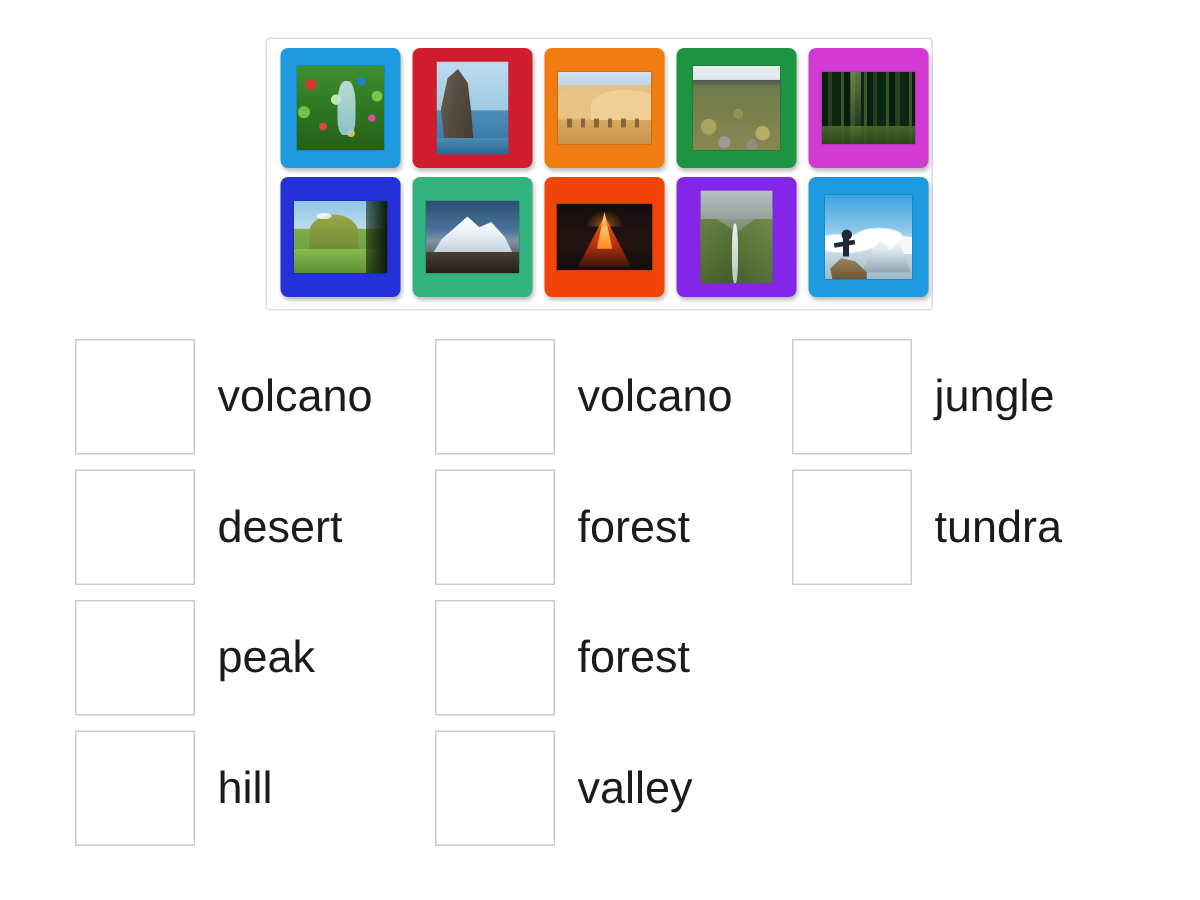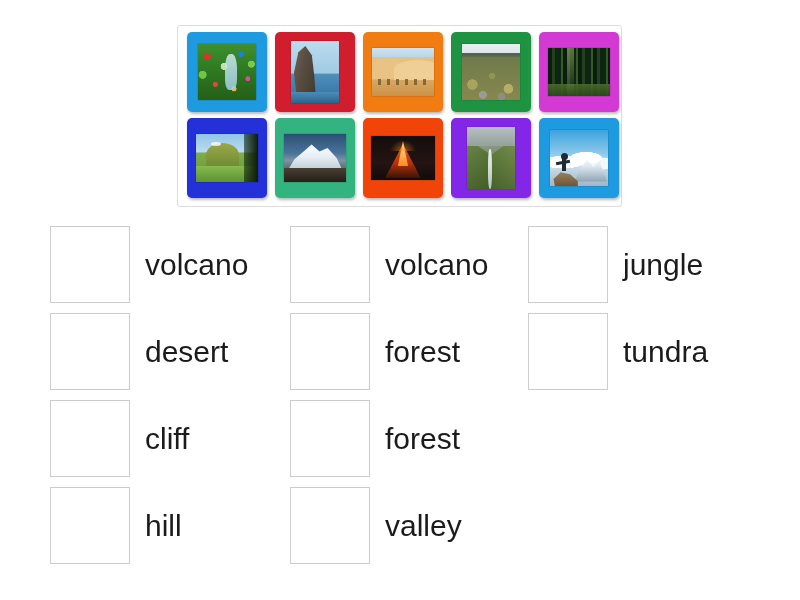--- a/index.html
+++ b/index.html
@@ -340,21 +340,21 @@
         <div class="word">forest</div>
       </div>
       <div class="answer-cell col-3">
         <div class="dropbox"></div>
         <div class="word">tundra</div>
       </div>
     </div>
     <div class="answer-row">
       <div class="answer-cell col-1">
         <div class="dropbox"></div>
-        <div class="word">cliff</div>
+        <div class="word">peak</div>
       </div>
       <div class="answer-cell col-2">
         <div class="dropbox"></div>
         <div class="word">forest</div>
       </div>
       <div class="answer-cell col-3 empty-cell"></div>
     </div>
     <div class="answer-row">
       <div class="answer-cell col-1">
         <div class="dropbox"></div>

